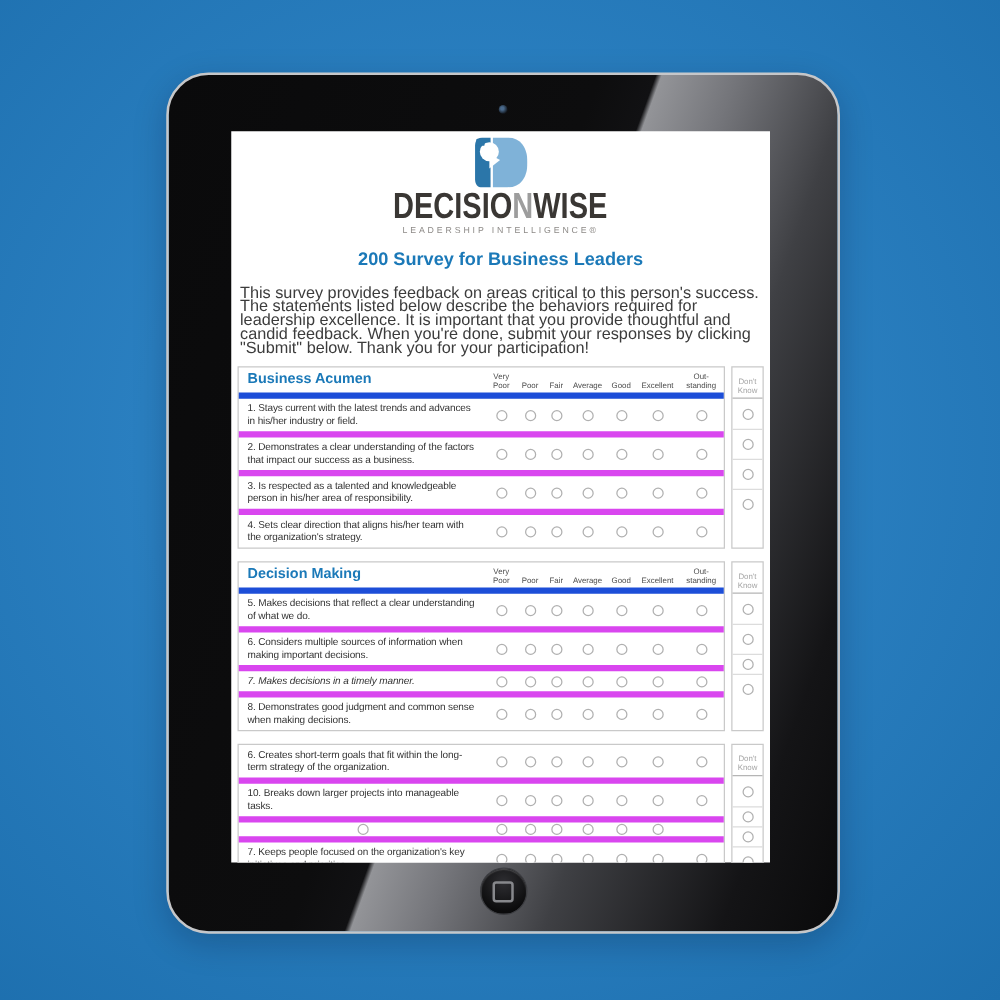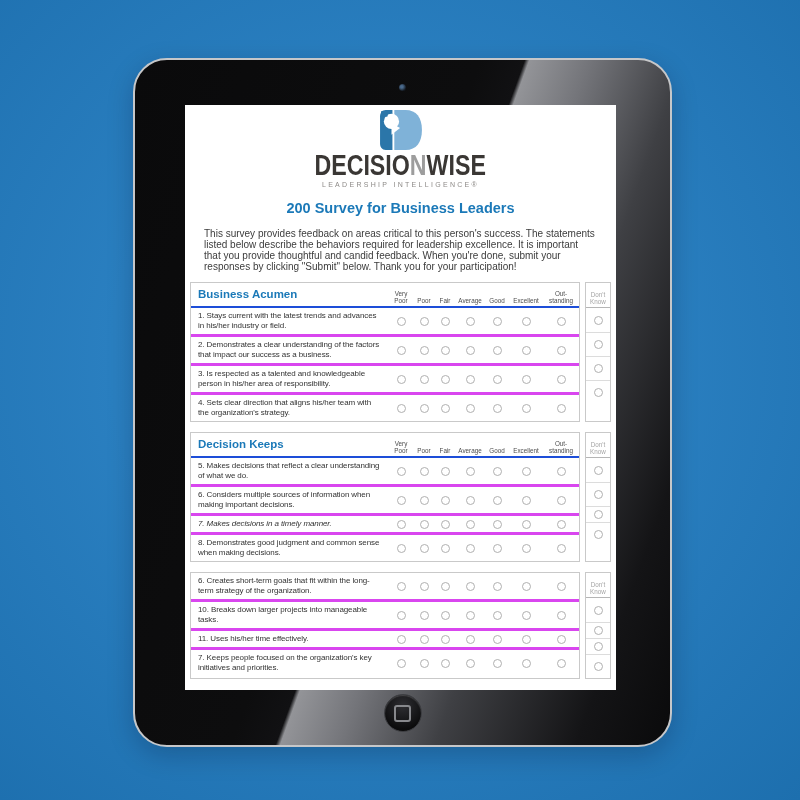--- a/index.html
+++ b/index.html
@@ -21,31 +21,31 @@
     border:2px solid #87888c;border-radius:3px;}
   
   .doc{padding:3px 5px;color:#333;}
   .logo{ text-align:center;}
   .logo svg{display:block;margin:2px auto 0;}
   .brand{display:inline-block;font-weight:bold;font-size:29px;line-height:30px;letter-spacing:0;
     color:#3a3734;transform:scaleX(.8);white-space:nowrap;}
   .brand .lt{color:#9d9d9d;}
   .tagline{font-size:7px;letter-spacing:2.3px;color:#8d8a87;margin-top:1px;}
   .survey-title{margin:12px 0 0;font-size:14.5px;font-weight:bold;color:#1b79b8;text-align:center;}
-  .intro{margin:12px 14px 0;font-size:10px;line-height:11px;color:#3c3c3c;}
+  .intro{margin:12px 2px 0;font-size:13px;line-height:11px;color:#3c3c3c;}
   
   .section{display:flex;gap:5px;margin-top:10px;align-items:stretch;}
   .main-box{flex:1;border:1px solid #c9c9c9;box-sizing:border-box;background:#fff;}
   .dk-box{width:26px;border:1px solid #c9c9c9;box-sizing:border-box;background:#fff;flex:0 0 26px;}
   .grid-row{display:grid;grid-template-columns:minmax(0,1fr) 24px 22px 20px 30px 24px 34px 36px;}
-  .sec-head{min-height:25px;align-items:end;border-bottom:2px solid #1d4ed8;padding-bottom:2px;box-sizing:border-box;}
+  .sec-head{min-height:25px;align-items:end;border-bottom:5px solid #1d4ed8;padding-bottom:2px;box-sizing:border-box;}
   .sec-title{align-self:center;font-size:11.5px;font-weight:bold;color:#1b79b8;padding-left:7px;}
   .col-label{font-size:6.3px;line-height:7px;text-align:center;color:#4c4c4c;white-space:pre-line;align-self:end;}
   .q-row{box-sizing:border-box;}
-  .q-row + .q-row{border-top:3px solid #d946ef;}
+  .q-row + .q-row{border-top:5px solid #d946ef;}
   .q-text{font-size:8px;line-height:10px;letter-spacing:-.1px;color:#333;
     padding:3px 6px 3px 7px;display:flex;align-items:center;}
   .cell{display:flex;align-items:center;justify-content:center;}
   .radio{width:9px;height:9px;border:1px solid #b0b0b0;border-radius:50%;background:#fff;box-sizing:border-box;cursor:pointer;}
   .dk-head{min-height:25px;display:flex;align-items:flex-end;justify-content:center;
     border-bottom:1px solid #b5b5b5;padding-bottom:2px;box-sizing:border-box;}
   .dk-label{font-size:6.3px;line-height:7px;text-align:center;color:#a5a5a5;white-space:pre-line;}
   .dk-row{display:flex;align-items:center;justify-content:center;box-sizing:border-box;}
   .dk-row + .dk-row{border-top:1px solid #dcdcdc;}
 </style>
@@ -204,21 +204,21 @@
                   <div class="radio"></div>
                 </div>
                 <div class="dk-row" style="min-height: 24px;">
                   <div class="radio"></div>
                 </div>
               </div>
             </div>
             <div class="section">
               <div class="main-box">
                 <div class="grid-row sec-head">
-                  <div class="sec-title">Decision Keeps</div>
+                  <div class="sec-title">Decision Making</div>
                   <div class="col-label">Very
 Poor</div>
                   <div class="col-label">Poor</div>
                   <div class="col-label">Fair</div>
                   <div class="col-label">Average</div>
                   <div class="col-label">Good</div>
                   <div class="col-label">Excellent</div>
                   <div class="col-label">Out-
 standing</div>
                 </div>
@@ -382,21 +382,20 @@
                     <div class="radio"></div>
                   </div>
                   <div class="cell">
                     <div class="radio"></div>
                   </div>
                   <div class="cell">
                     <div class="radio"></div>
                   </div>
                 </div>
                 <div class="grid-row q-row" style="min-height: 16px;">
-                  <div class="q-text">11. Uses his/her time effectively.</div>
                   <div class="cell">
                     <div class="radio"></div>
                   </div>
                   <div class="cell">
                     <div class="radio"></div>
                   </div>
                   <div class="cell">
                     <div class="radio"></div>
                   </div>
                   <div class="cell">

